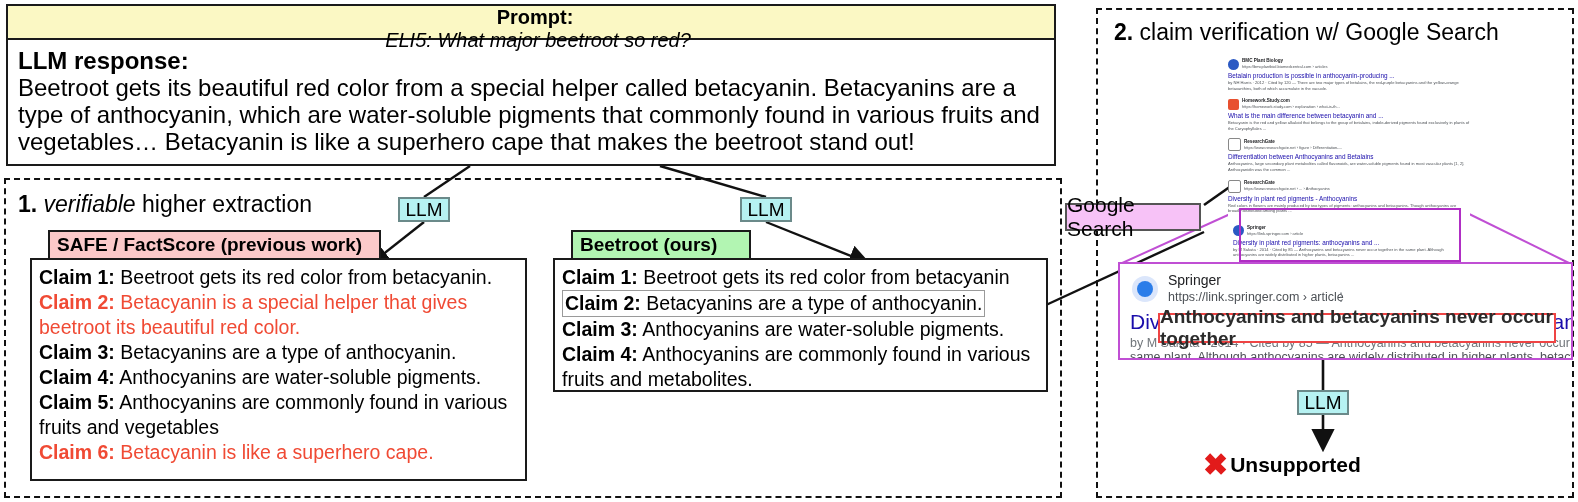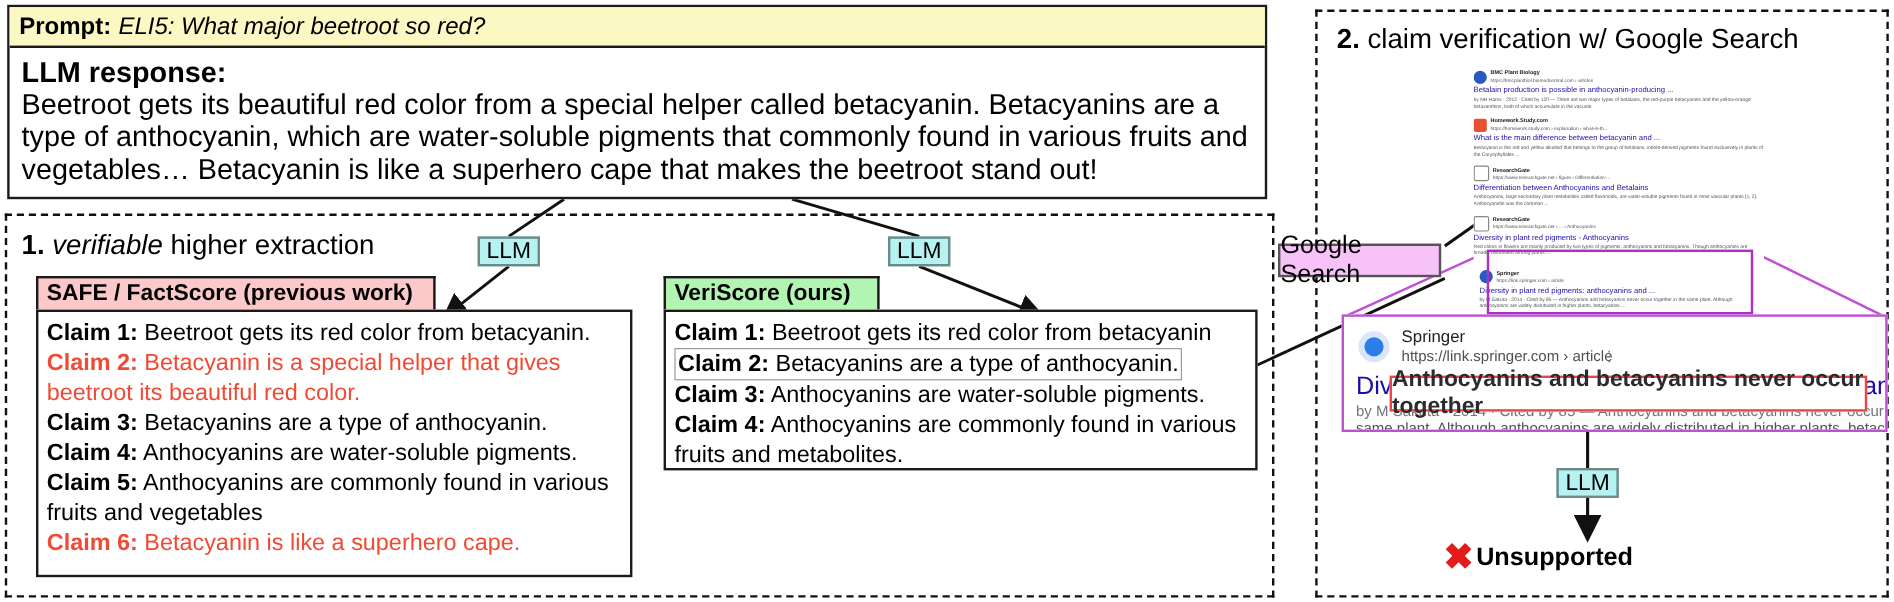--- a/index.html
+++ b/index.html
@@ -8,40 +8,40 @@
   .abs{position:absolute;}
 
   
   .solid-box{border:2px solid #1a1a1a;background:#fff;box-sizing:border-box;}
   .dashed-panel{border:2px dashed #111;box-sizing:border-box;background:transparent;}
 
   
   #prompt-box{left:6px;top:4px;width:1050px;height:162px;}
   #prompt-header{position:absolute;left:0;top:0;right:0;height:34px;
       background:#fbf8c4;border-bottom:2px solid #1a1a1a;box-sizing:border-box;
-      display:flex;align-items:center;padding-left:8px;}
+      display:flex;align-items:center;padding-left:8px;flex-direction:column;}
   #prompt-header .lbl{font-weight:bold;font-size:20px;}
   #prompt-header .q{font-style:italic;font-size:20px;margin-left:6px;}
   #response-area{position:absolute;left:0;top:34px;right:0;bottom:0;padding:8px 10px 0 10px;}
   #response-title{font-weight:bold;font-size:24px;line-height:26px;}
   #response-text{font-size:24px;line-height:27px;}
 
   
   #step1-panel{left:4px;top:178px;width:1058px;height:320px;}
   #step2-panel{left:1096px;top:8px;width:478px;height:490px;}
   .step-title{font-size:23px;line-height:28px;white-space:nowrap;}
   .step-title .num{font-weight:bold;}
   .step-title .ital{font-style:italic;}
   #step1-title{left:18px;top:190px;}
   #step2-title{left:1114px;top:18px;}
 
   
   .method-tab{border:2px solid #1a1a1a;box-sizing:border-box;
       font-weight:bold;font-size:19px;display:flex;align-items:center;
-      padding:0 7px;height:28px;}
+      padding:0 7px;height:28px;margin-left:18px;}
   #safe-tab{left:30px;top:230px;width:333px;background:#fbc9c9;border-bottom:none;}
   #veri-tab{left:553px;top:230px;width:180px;background:#b2f5b2;border-bottom:none;}
 
   
   .claims-box{border:2px solid #1a1a1a;box-sizing:border-box;background:#fff;
       padding:5px 7px 6px 7px;}
   #safe-claims{left:30px;top:258px;width:497px;height:223px;}
   #veri-claims{left:553px;top:258px;width:495px;height:134px;}
   .claim-line{font-size:19.5px;line-height:25px;}
   .claim-line b{font-weight:bold;}
@@ -155,21 +155,21 @@
 <div class="abs claims-box" id="safe-claims">
   <div class="claim-line"><b>Claim 1:</b><span> Beetroot gets its red color from betacyanin.</span></div>
   <div class="claim-line red"><b>Claim 2:</b><span> Betacyanin is a special helper that gives beetroot its beautiful red color.</span></div>
   <div class="claim-line"><b>Claim 3:</b><span> Betacyanins are a type of anthocyanin.</span></div>
   <div class="claim-line"><b>Claim 4:</b><span> Anthocyanins are water-soluble pigments.</span></div>
   <div class="claim-line"><b>Claim 5:</b><span> Anthocyanins are commonly found in various fruits and vegetables</span></div>
   <div class="claim-line red"><b>Claim 6:</b><span> Betacyanin is like a superhero cape.</span></div>
 </div>
 
 <div class="abs method-tab" id="veri-tab">
-  <span>VeriScore (ours)</span>
+  <span>Beetroot (ours)</span>
 </div>
 <div class="abs claims-box" id="veri-claims">
   <div class="claim-line"><b>Claim 1:</b><span> Beetroot gets its red color from betacyanin</span></div>
   <div class="boxed-wrap"><span class="claim-line boxed"><b>Claim 2:</b><span> Betacyanins are a type of anthocyanin.</span></span></div>
   <div class="claim-line"><b>Claim 3:</b><span> Anthocyanins are water-soluble pigments.</span></div>
   <div class="claim-line"><b>Claim 4:</b><span> Anthocyanins are commonly found in various fruits and metabolites.</span></div>
 </div>
 
 <div class="abs llm-chip" id="llm-1">
     <span>LLM</span>

